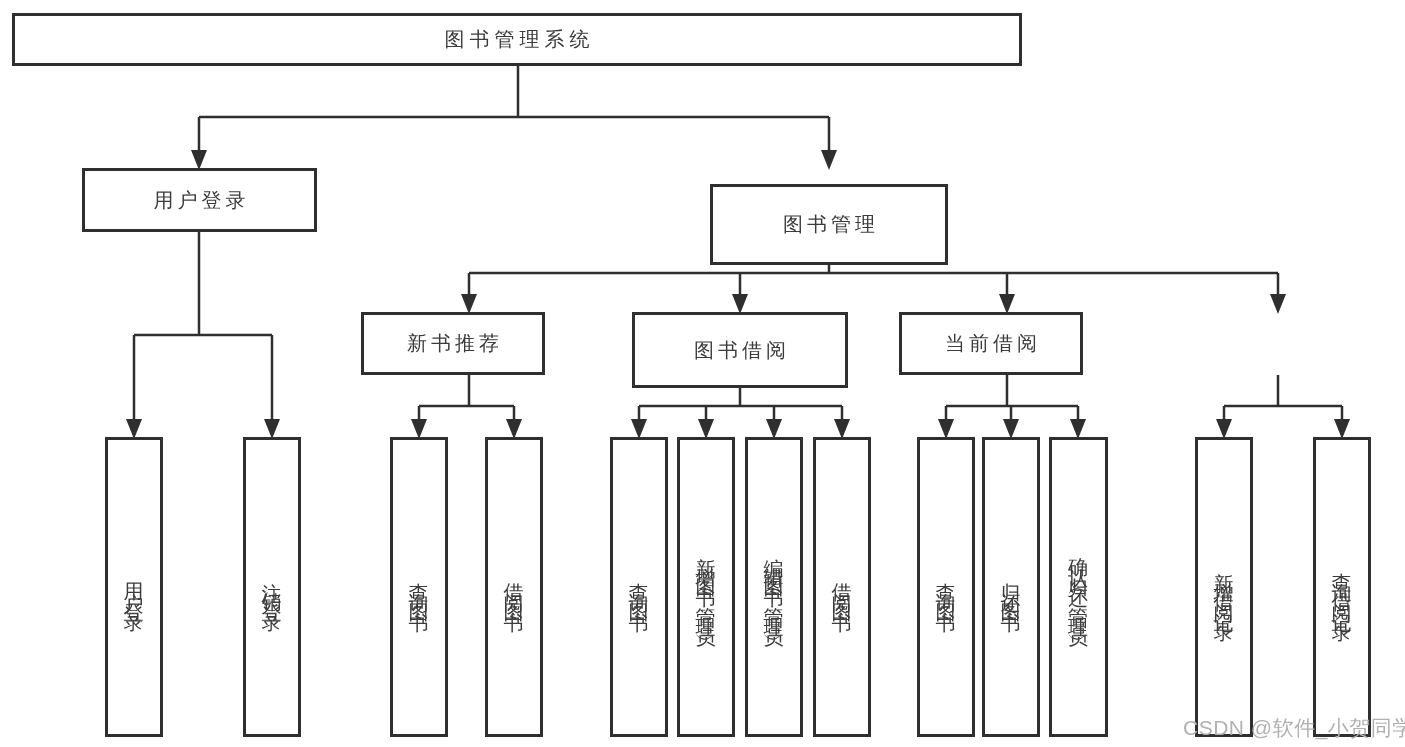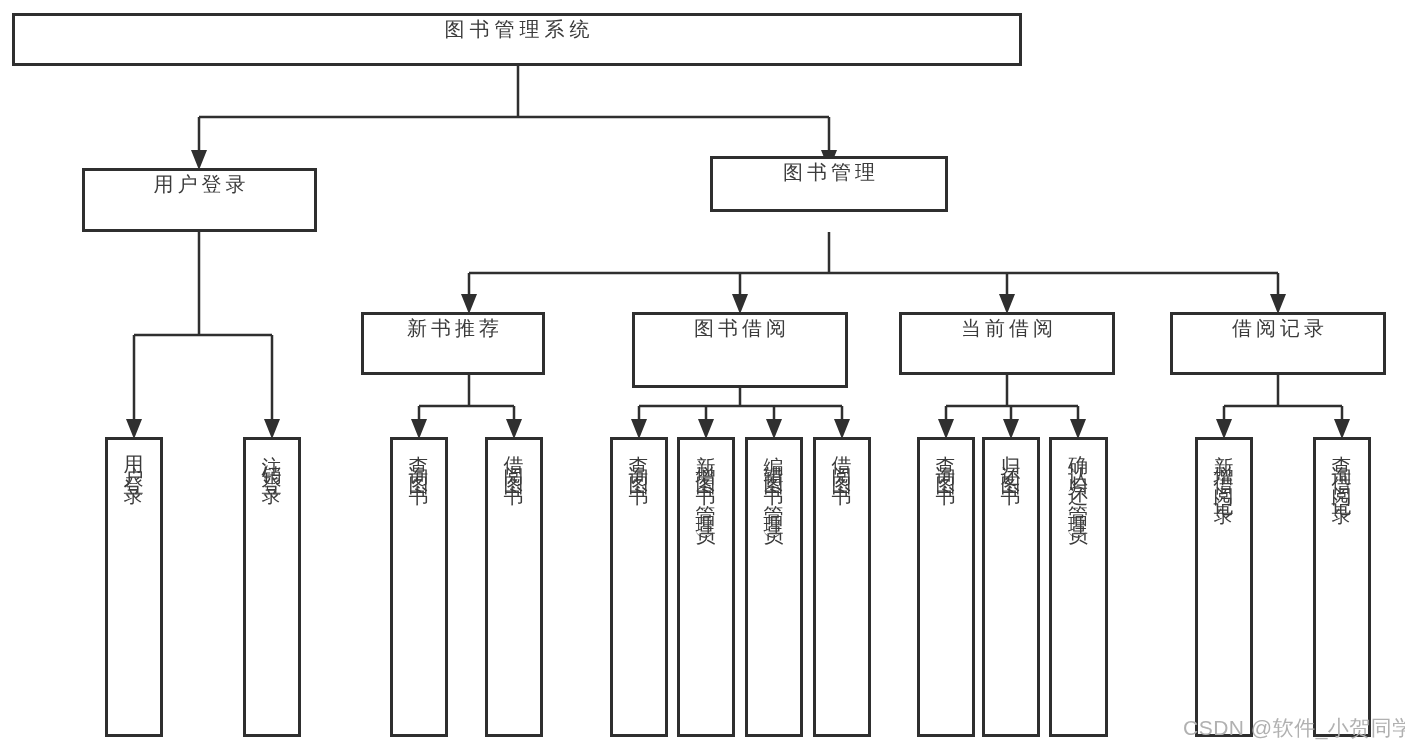--- a/index.html
+++ b/index.html
@@ -4,21 +4,21 @@
 <style>
   html,body{margin:0;padding:0;background:#fff;}
   .stage{
     position:relative;width:1405px;height:747px;background:#ffffff;overflow:hidden;
     font-family:"Liberation Sans","DejaVu Sans",sans-serif;
   }
   svg.wires{position:absolute;left:0;top:0;z-index:1;}
   .node{
     position:absolute;box-sizing:border-box;z-index:2;
     background:#ffffff;border:3px solid #2f2f2f;
-    display:flex;justify-content:center;
+    display:flex;align-items:center;justify-content:center;
     color:#3b3b3b;
   }
   .h .label{font-size:20px;letter-spacing:4px;white-space:nowrap;padding-left:4px;}
   .root .label{letter-spacing:5px;padding-left:5px;}
   .leaf .label{
     writing-mode:vertical-rl;text-orientation:mixed;
     font-size:20px;line-height:1;letter-spacing:10px;white-space:nowrap;
   }
   .watermark{
     position:absolute;left:1183px;top:714px;z-index:5;
@@ -81,35 +81,32 @@
     </g>
   </svg>
 
   <div class="node h root" style="left:12px;top:13px;width:1010px;height:53px">
     <span class="label">图书管理系统</span>
   </div>
 
   <div class="node h" style="left:82px;top:168px;width:235px;height:64px">
     <span class="label">用户登录</span>
   </div>
-  <div class="node h" style="left:710px;top:156px;width:238px;height:56px">
+  <div class="node h" style="left:710px;top:184px;width:238px;height:81px">
     <span class="label">图书管理</span>
   </div>
 
   <div class="node h" style="left:361px;top:312px;width:184px;height:63px">
     <span class="label">新书推荐</span>
   </div>
   <div class="node h" style="left:632px;top:312px;width:216px;height:76px">
     <span class="label">图书借阅</span>
   </div>
-  <div class="node h" style="left:899px;top:312px;width:216px;height:63px">
+  <div class="node h" style="left:899px;top:312px;width:184px;height:63px">
     <span class="label">当前借阅</span>
-  </div>
-  <div class="node h" style="left:1170px;top:312px;width:216px;height:63px">
-    <span class="label">借阅记录</span>
   </div>
 
   <div class="node leaf" style="left:105px;top:437px;width:58px;height:300px">
     <span class="label">用户登录</span>
   </div>
   <div class="node leaf" style="left:243px;top:437px;width:58px;height:300px">
     <span class="label">注销登录</span>
   </div>
   <div class="node leaf" style="left:390px;top:437px;width:58px;height:300px">
     <span class="label">查询图书</span>

